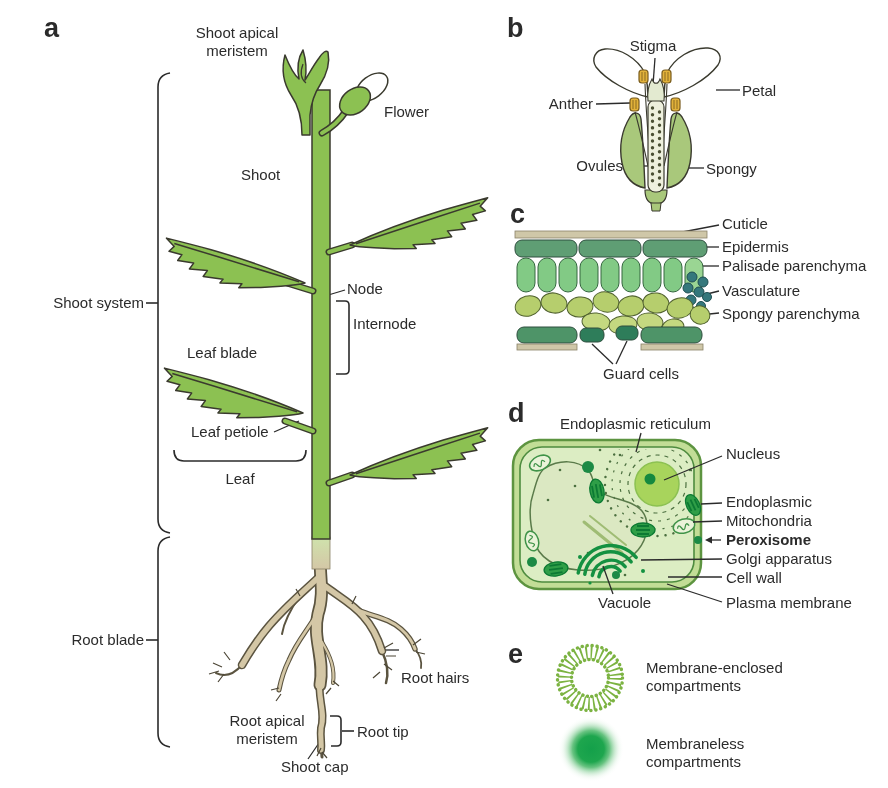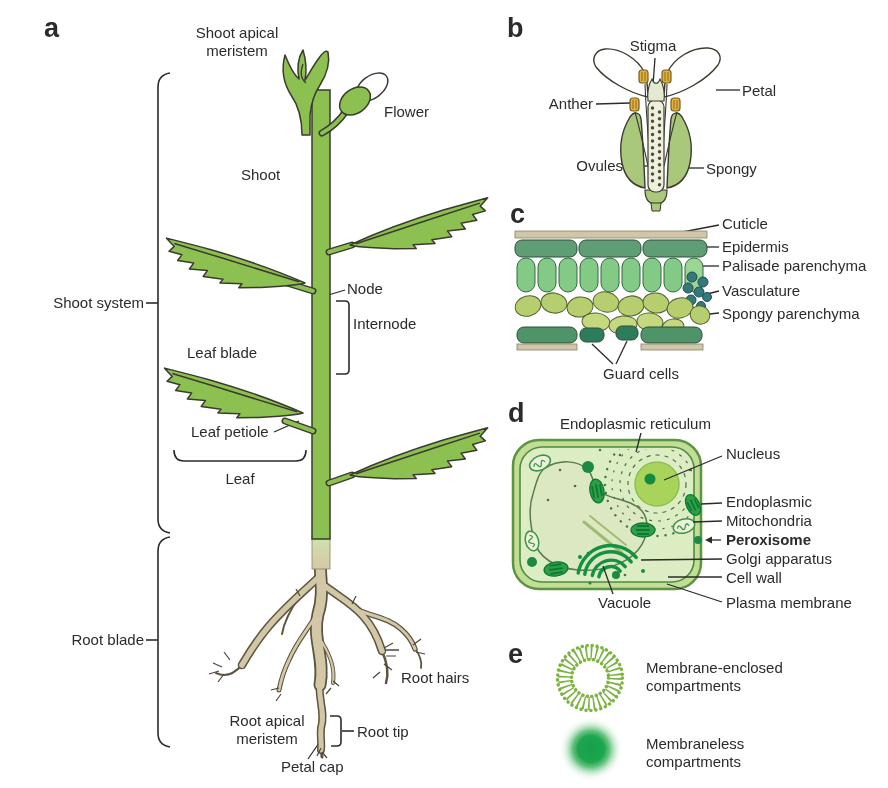--- a/index.html
+++ b/index.html
@@ -354,21 +354,21 @@
 <div class="lbl" style="left:353px;top:315px;">Internode</div>
 <div class="lbl" style="left:187px;top:344px;">Leaf blade</div>
 <div class="lbl" style="left:191px;top:423px;">Leaf petiole</div>
 <div class="lbl ctr" style="left:240px;top:470px;">Leaf</div>
 <div class="lbl rgt" style="left:144px;top:294px;">Shoot system</div>
 <div class="lbl rgt" style="left:144px;top:631px;">Root blade</div>
 <div class="lbl" style="left:401px;top:641px;margin-top:28px;">Root hairs</div>
 <div class="lbl ctr" style="left:267px;top:712px;">Root apical
 meristem</div>
 <div class="lbl" style="left:357px;top:723px;">Root tip</div>
-<div class="lbl" style="left:281px;top:758px;">Petal cap</div>
+<div class="lbl" style="left:281px;top:758px;">Shoot cap</div>
 
 <div class="letter" style="left:507px;top:14px;">b</div>
 <div class="lbl ctr" style="left:653px;top:37px;">Stigma</div>
 <div class="lbl rgt" style="left:593px;top:95px;">Anther</div>
 <div class="lbl" style="left:742px;top:82px;text-align:center;">Petal</div>
 <div class="lbl rgt" style="left:623px;top:157px;">Ovules</div>
 <div class="lbl" style="left:706px;top:160px;">Spongy</div>
 
 <div class="letter" style="left:510px;top:200px;">c</div>
 <div class="lbl" style="left:722px;top:215px;">Cuticle</div>

